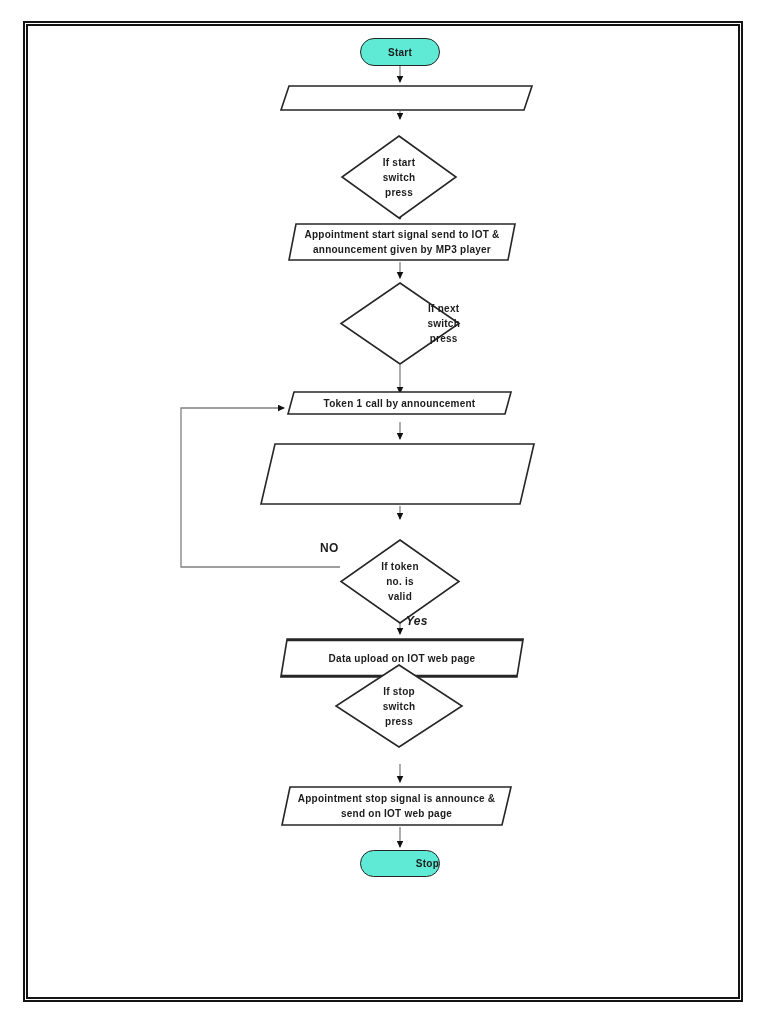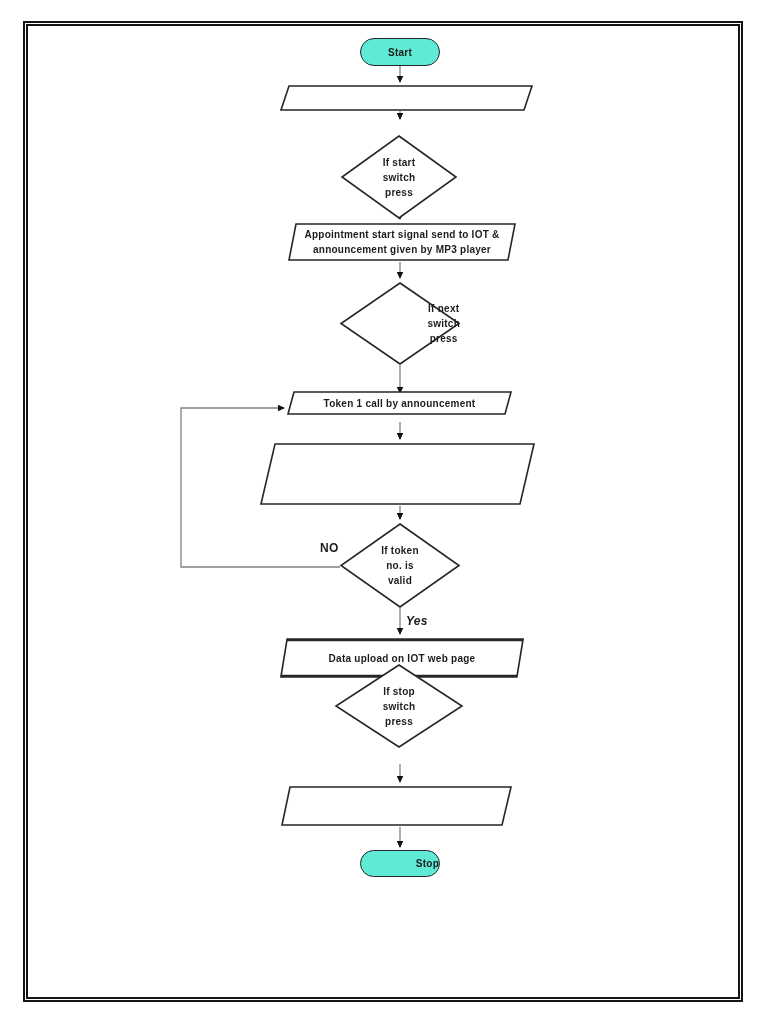--- a/index.html
+++ b/index.html
@@ -135,21 +135,21 @@
   </svg>
   <span class="txt">Token 1 call by announcement</span>
 </div>
 
 <div class="node" style="left:260px; top:443px; width:275px; height:62px;">
   <svg viewBox="0 0 275 62" preserveAspectRatio="none">
     <polygon class="shape-poly" points="15,1 274,1 260,61 1,61"></polygon>
   </svg>
 </div>
 
-<div class="node" style="left:340px; top:523px; width:120px; height:85px;">
+<div class="node" style="left:340px; top:539px; width:120px; height:85px;">
   <svg viewBox="0 0 120 85" preserveAspectRatio="none">
     <polygon class="shape-poly" points="60,1 119,42.5 60,84 1,42.5"></polygon>
   </svg>
   <span class="txt">If token
 no. is
 valid</span>
 </div>
 
 <span class="flow-label" style="left:320px; top:541px;">NO</span>
 <span class="flow-label" style="left:406px; top:614px;font-style:italic;">Yes</span>
@@ -167,17 +167,19 @@
   </svg>
   <span class="txt">If stop
 switch
 press</span>
 </div>
 
 <div class="node" style="left:281px; top:786px; width:231px; height:40px;">
   <svg viewBox="0 0 231 40" preserveAspectRatio="none">
     <polygon class="shape-poly" points="9,1 230,1 221,39 1,39"></polygon>
   </svg>
+  <span class="txt">Appointment stop signal is announce &amp;
+send on IOT web page</span>
 </div>
 
 <div class="node oval" style="left:360px; top:850px; width:80px; height:27px;justify-content:flex-end;">
   <span class="txt">Stop</span>
 </div>
 
 </body></html>

